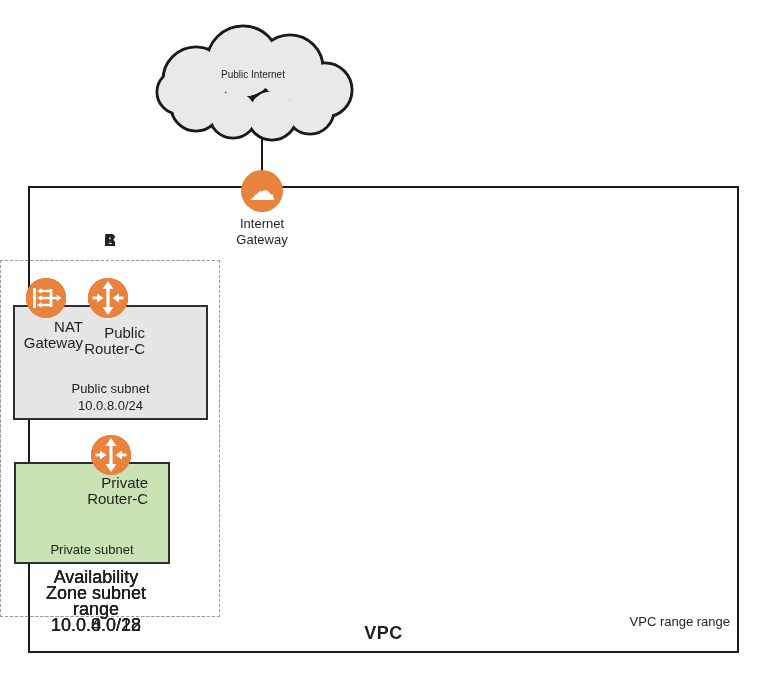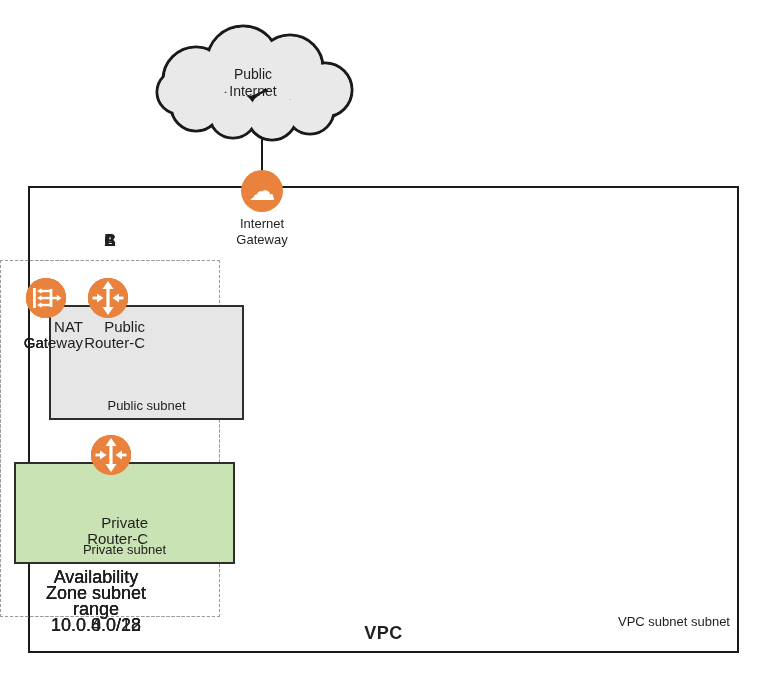--- a/index.html
+++ b/index.html
@@ -12,21 +12,21 @@
     position: relative;
     width: 768px;
     height: 685px;
     background: #ffffff;
     overflow: hidden;
   }
   
   .cloud-svg { position: absolute; left: 140px; top: 20px; }
   .cloud-text {
     position: absolute; left: 218px; top: 66px; width: 70px;
-    text-align: center; font-size: 14px; line-height: 17px;
+    text-align: center; font-size: 10px; line-height: 17px;
   }
   .connector {
     position: absolute; left: 261px; top: 115px; width: 2px; height: 80px;
     background: #1a1a1a;
   }
   
   .vpc-box {
     position: absolute; left: 28px; top: 186px; width: 711px; height: 467px;
     border: 2px solid #1a1a1a; background: #ffffff;
   }
@@ -56,41 +56,41 @@
   .zone:nth-of-type(3) { left: 508px; }
   .zone-letter {
     position: absolute; top: 0; left: 0; width: 100%;
     text-align: center; font-size: 16px; font-weight: bold;
   }
   .zone-box {
     position: absolute; top: 28px; left: 0; width: 220px; height: 357px;
     border: 1px dashed #9b9b9b;
   }
   .subnet { position: absolute; border: 2px solid #2e2e2e; }
-  .subnet.public  { left: 13px; top: 73px;  width: 195px; height: 115px; background: #E6E6E6; margin-left: 36px; }
-  .subnet.private { left: 14px; top: 230px; width: 221px; height: 102px; background: #C9E3B4; padding-left: 32px; }
+  .subnet.public  { left: 13px; top: 73px;  width: 195px; height: 115px; background: #E6E6E6; }
+  .subnet.private { left: 14px; top: 230px; width: 156px; height: 102px; background: #C9E3B4; padding-left: 32px; }
   .subnet-caption {
     position: absolute; left: 0; bottom: 4px; width: 100%;
     text-align: center; font-size: 13px; line-height: 17px;
   }
   .node-icon {
     position: absolute; width: 40px; height: 40px;
     background: #E8823C; border-radius: 50%;
   }
   .node-icon svg { display: block; width: 40px; height: 40px; }
   .icon-nat        { left: 26px; top: 46px; }
   .icon-pub-router { left: 88px; top: 46px; }
   .icon-prv-router { left: 91px; top: 203px; }
   .icon-label {
     position: absolute; width: 74px; text-align: right;
     font-size: 15px; line-height: 16px;
   }
   .lbl-nat        { left: 9px;  top: 87px; }
-  .lbl-pub-router { left: 71px; top: 87px; }
-  .lbl-prv-router { left: 74px; top: 243px; margin-top: 40px; }
+  .lbl-pub-router { left: 71px; top: 93px; }
+  .lbl-prv-router { left: 74px; top: 243px; }
   .az-range {
     position: absolute; left: 36px; top: 337px; width: 120px;
     text-align: center; font-size: 18px; line-height: 16px;
   }
 </style>
 </head>
 <body>
 
 <svg width="0" height="0" style="position:absolute">
   <defs>
@@ -230,20 +230,21 @@
       <div>10.0.4.0/18</div>
     </div>
   </div>
 
   <div class="zone">
     <div class="zone-letter">C</div>
     <div class="zone-box"></div>
     <div class="subnet public">
       <div class="subnet-caption">
         <div>Public subnet</div>
+        <div>10.0.8.0/24</div>
       </div>
     </div>
     <div class="subnet private">
       <div class="subnet-caption">
         <div>Private subnet</div>
       </div>
     </div>
     <div class="node-icon icon-nat">
       <svg viewBox="0 0 40 40">
           <use href="#nat-glyph"></use>
@@ -263,16 +264,16 @@
     <div class="icon-label lbl-pub-router">Public Router-C</div>
     <div class="icon-label lbl-prv-router">Private Router-C</div>
     <div class="az-range">
       <div>Availability Zone subnet range</div>
       <div>10.0.8.0/22</div>
     </div>
   </div>
 
   <div class="vpc-title">VPC</div>
   <div class="vpc-range">
-    <div>VPC subnet subnet</div>
+    <div>VPC range range</div>
   </div>
 
 </div>
 
 </body></html>

